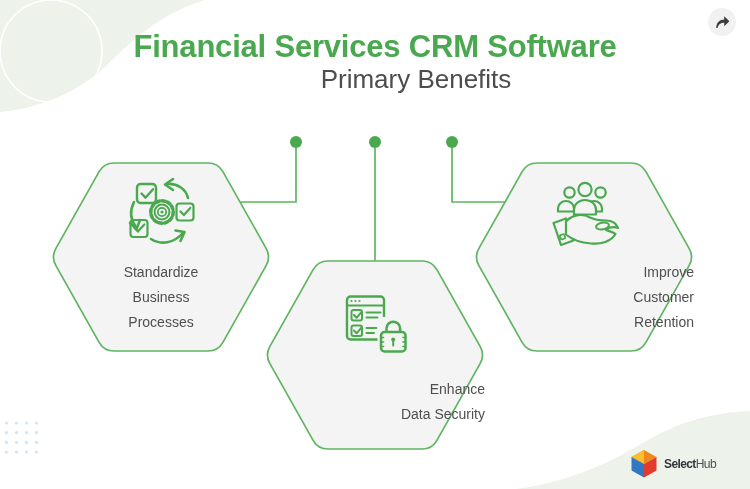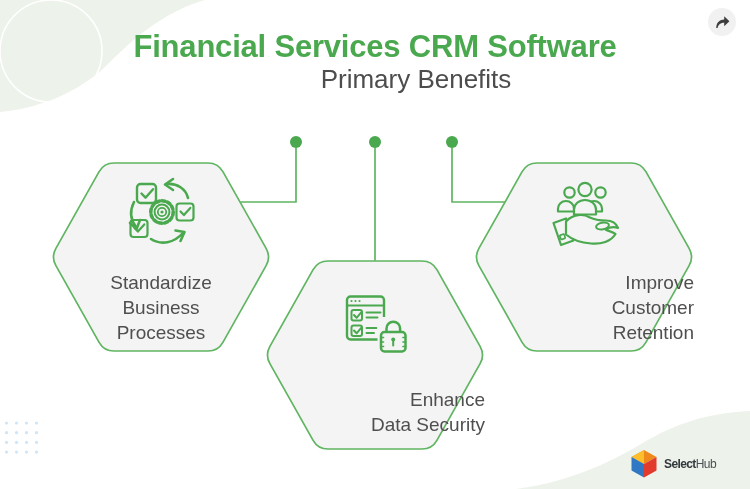--- a/index.html
+++ b/index.html
@@ -4,22 +4,22 @@
 <style>
   html,body{margin:0;padding:0;}
   .stage{position:relative;width:750px;height:489px;background:#ffffff;overflow:hidden;
          font-family:"Liberation Sans",sans-serif;}
   svg{display:block;}
   .bg-svg{position:absolute;left:0;top:0;}
   .title{position:absolute;top:29px;left:0;width:750px;text-align:center;
          font-size:31px;font-weight:700;color:#4aa84f;letter-spacing:-0.2px;}
   .subtitle{position:absolute;top:64px;left:0;width:750px;text-align:center;
          font-size:26px;font-weight:400;color:#4d4d4d;margin-left:41px;}
-  .hex-label{position:absolute;width:220px;text-align:center;font-size:19px;
-         line-height:25px;color:#4f4f4f;white-space:pre-line;margin-top:10px;}
+  .hex-label{position:absolute;width:220px;text-align:center;font-size:14px;
+         line-height:25px;color:#4f4f4f;white-space:pre-line;}
   .lbl-left{left:51px;top:260px;}
   .lbl-mid{left:265px;top:377px;text-align:right;}
   .lbl-right{left:474px;top:260px;text-align:right;}
   .share-btn{position:absolute;left:708px;top:8px;width:28px;height:28px;border-radius:50%;
          background:#f1f1f1;display:flex;align-items:center;justify-content:center;cursor:pointer;}
   .logo{position:absolute;left:631px;top:450px;display:flex;align-items:center;gap:7px;}
   .logo-text{font-size:12px;letter-spacing:-0.6px;color:#33383d;}
   .logo-text .sel{font-weight:700;color:#33383d;}
   .logo-text .hub{font-weight:400;color:#4a5056;}
 </style>

